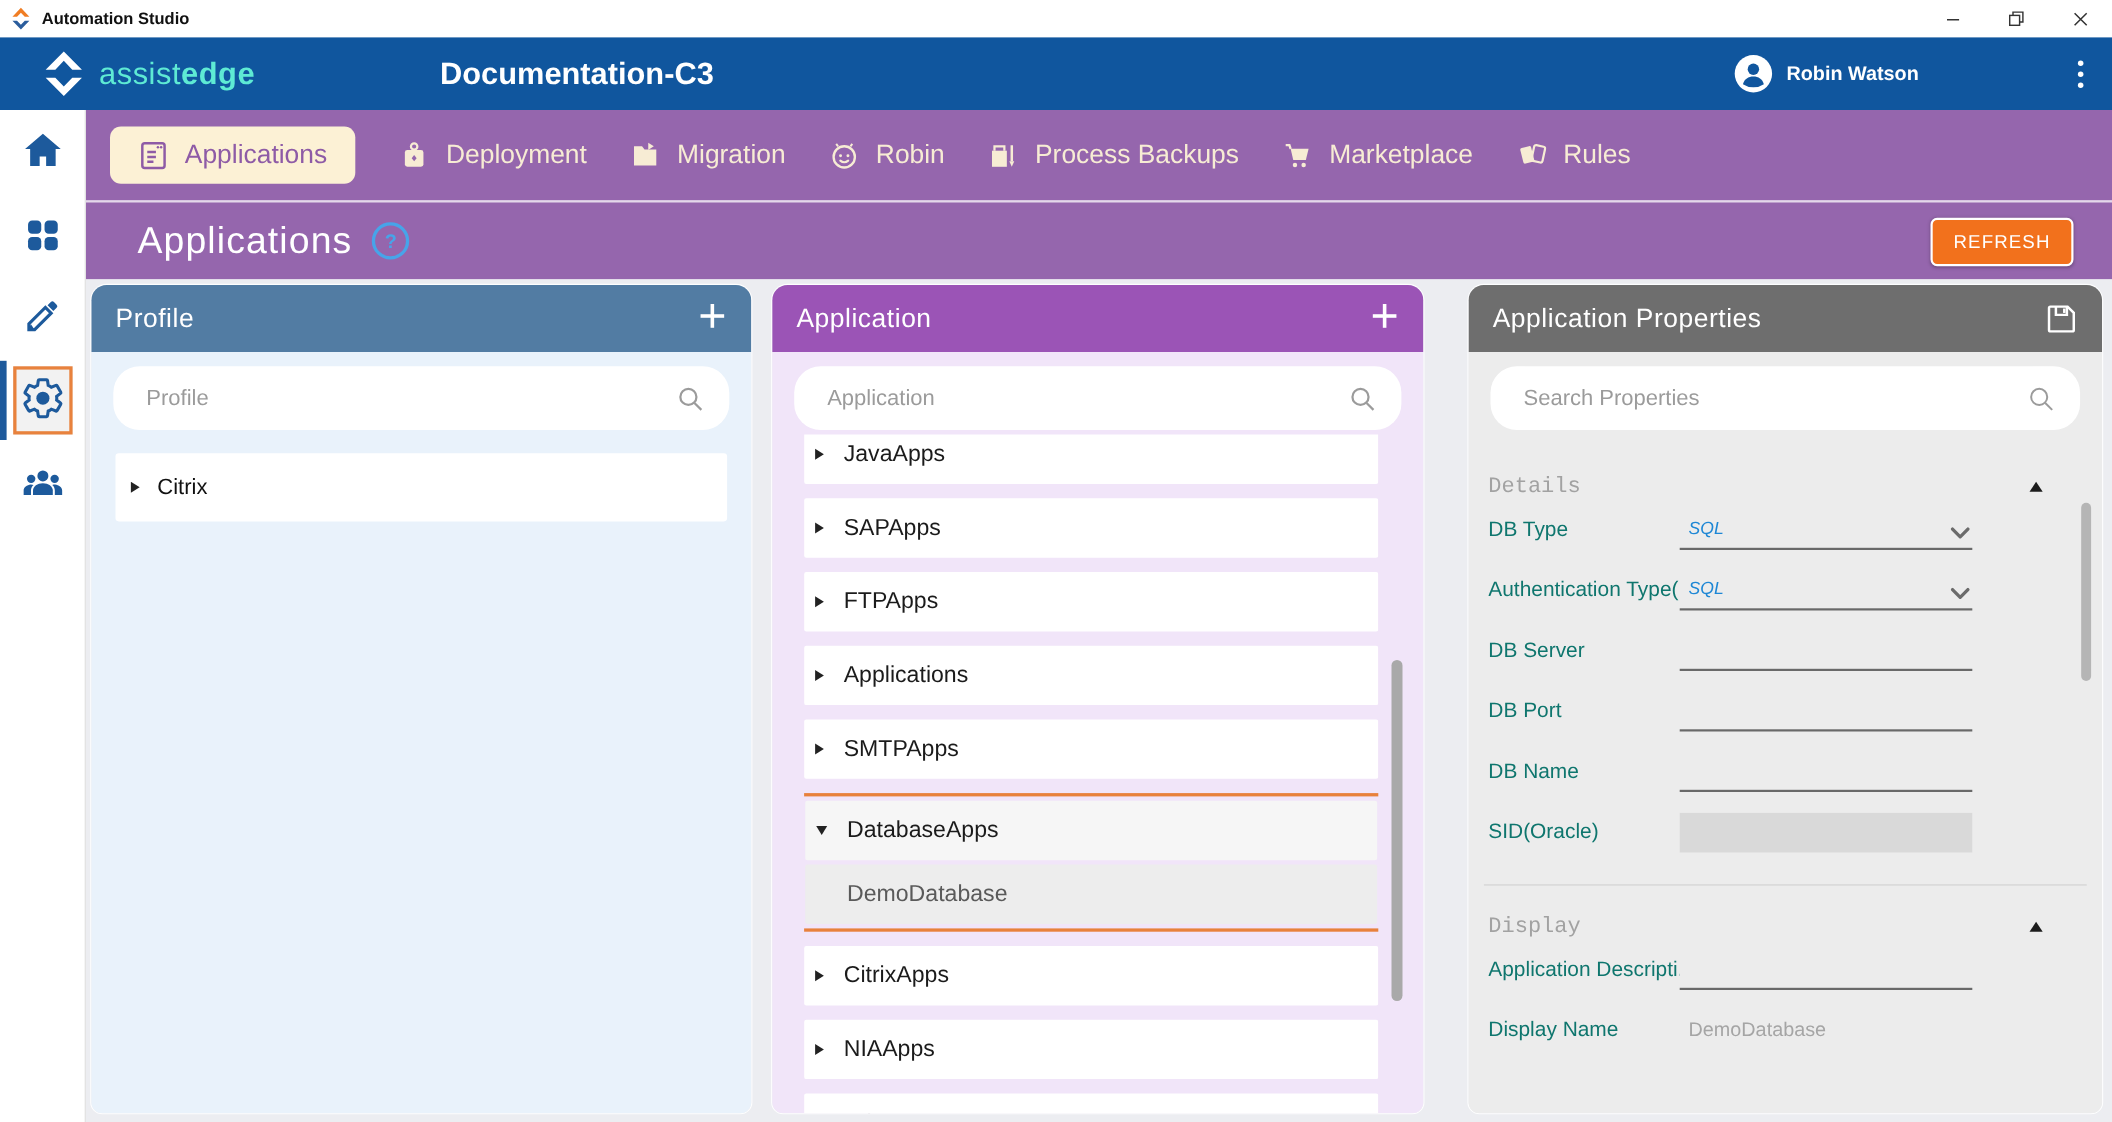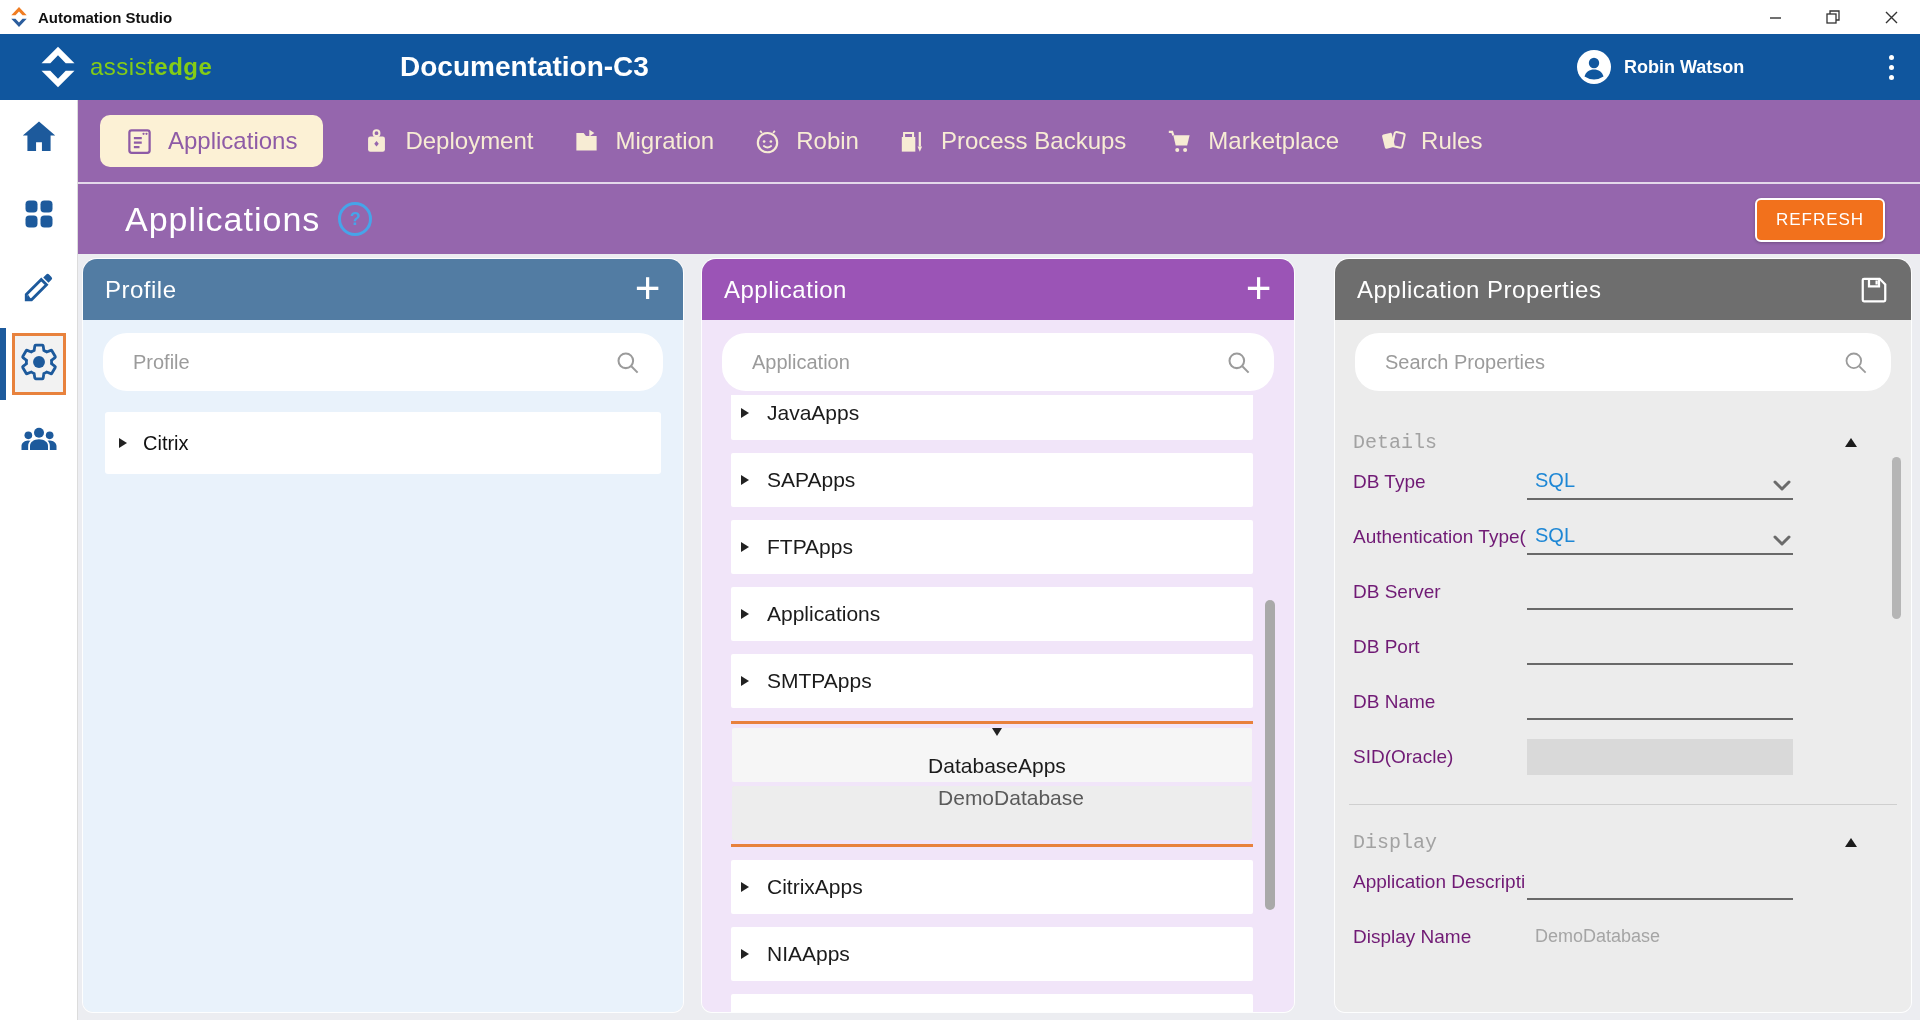--- a/index.html
+++ b/index.html
@@ -9,21 +9,21 @@
   
   .titlebar { height:34px; background:#fff; display:flex; align-items:center; padding-left:8px; position:relative;font-weight:bold; }
   .titlebar .app-logo { width:22px; height:22px; margin-right:8px; }
   .titlebar .title-text { font-size:15px; color:#111; }
   .win-controls { position:absolute; right:0; top:0; height:34px; display:flex; }
   .win-btn { width:58px; height:34px; display:flex; align-items:center; justify-content:center; cursor:pointer; }
 
   
   .topbar { height:66px; background:#10569e; position:relative; }
   .brand { position:absolute; left:36px; top:0; height:66px; display:flex; align-items:center; gap:10px; }
-  .brand-name { font-size:24px; color:#84cc16; letter-spacing:.5px; }
+  .brand-name { font-size:28px; color:#5eead4; letter-spacing:.5px; }
   .brand-name .light { font-weight:300; }
   .brand-name .bold { font-weight:700; }
   .env-name { position:absolute; left:400px; top:0; height:66px; display:flex; align-items:center;
     color:#fff; font-size:28px; font-weight:700; }
   .userbox { position:absolute; left:1576px; top:0; height:66px; display:flex; align-items:center; gap:12px; }
   .user-name { color:#fff; font-size:18px; font-weight:700; }
   .kebab { position:absolute; right:14px; top:0; height:66px; display:flex; flex-direction:column;
     justify-content:center; gap:5px; width:30px; align-items:center; cursor:pointer; }
   .kebab i { width:5px; height:5px; border-radius:50%; background:#fff; }
 
@@ -86,21 +86,21 @@
   .profile-list { margin:21px 22px 0; }
   .prow { background:#fff; height:62px; border-radius:3px; display:flex; align-items:center;
     padding-left:14px; gap:16px; font-size:20px; color:#111; cursor:pointer; }
 
   
   .app-list { margin:4px 41px 0 29px; overflow:hidden; flex:1; }
   .app-list > :first-child { margin-top:-9px; }
   .arow { background:#fff; height:54px; display:flex; align-items:center; padding-left:10px; gap:18px;
     font-size:21px; color:#1b1b1b; margin-bottom:13px; border-radius:2px; cursor:pointer; }
   .agroup { border:3px solid #e8813c; margin:0 -6px 13px; padding:4px; }
-  .agroup .arow { margin-bottom:4px; background:#f6f6f6;flex-direction:column; }
+  .agroup .arow { margin-bottom:4px; background:#f6f6f6; }
   .agroup .arow:last-child { margin-bottom:0; }
   .agroup .arow.child { background:#ededed; color:#5a5a5a; padding-left:38px; }
 
   .tri-right { width:0; height:0; border-left:8px solid #222; border-top:5px solid transparent;
     border-bottom:5px solid transparent; flex:none; }
   .tri-down { width:0; height:0; border-top:8px solid #222; border-left:5px solid transparent;
     border-right:5px solid transparent; flex:none; }
   .tri-up-black { width:0; height:0; border-bottom:9px solid #1c1c1c; border-left:6px solid transparent;
     border-right:6px solid transparent; cursor:pointer; }
 
@@ -110,24 +110,24 @@
   .prop-thumb { right:10px; width:9px; top:137px; height:162px; background:#b5b5b5; }
 
   
   .prop-scroll { flex:1; padding:0 18px; overflow:hidden; }
   .sec-head { display:flex; align-items:center; justify-content:space-between; margin-top:40px; padding-right:36px;font-family:Liberation Mono, monospace; }
   .sec-head.second { margin-top:26px; }
   .sec-title { font-size:20px; color:#a2a2a2; }
   .sec-divider { border-top:1px solid #cfcfcf; margin:20px -4px 0; }
   .frow { display:flex; align-items:center; height:55px; }
   .frow:first-of-type { margin-top:6px; }
-  .flabel { width:174px; font-size:19px; color:#701a75; white-space:nowrap; overflow:hidden; flex:none; }
+  .flabel { width:174px; font-size:19px; color:#0f766e; white-space:nowrap; overflow:hidden; flex:none; }
   .fval { width:266px; height:36px; position:relative; display:flex; align-items:center; padding-left:8px; }
   .fval.u { border-bottom:2px solid #696969; }
-  .fval .val-link { color:#1e87d5; font-size:20px; }
+  .fval .val-link { color:#1e87d5; font-size:16px;font-style:italic; }
   .fval .chev { position:absolute; right:2px; top:13px; }
   .fval.disabled { background:#d9d9d9; }
   .fval.readonly { color:#a5a5a5; font-size:18px; }
 
   .save-icon { cursor:pointer; display:flex; }
 </style>
 </head>
 <body>
 
 <div class="titlebar">

